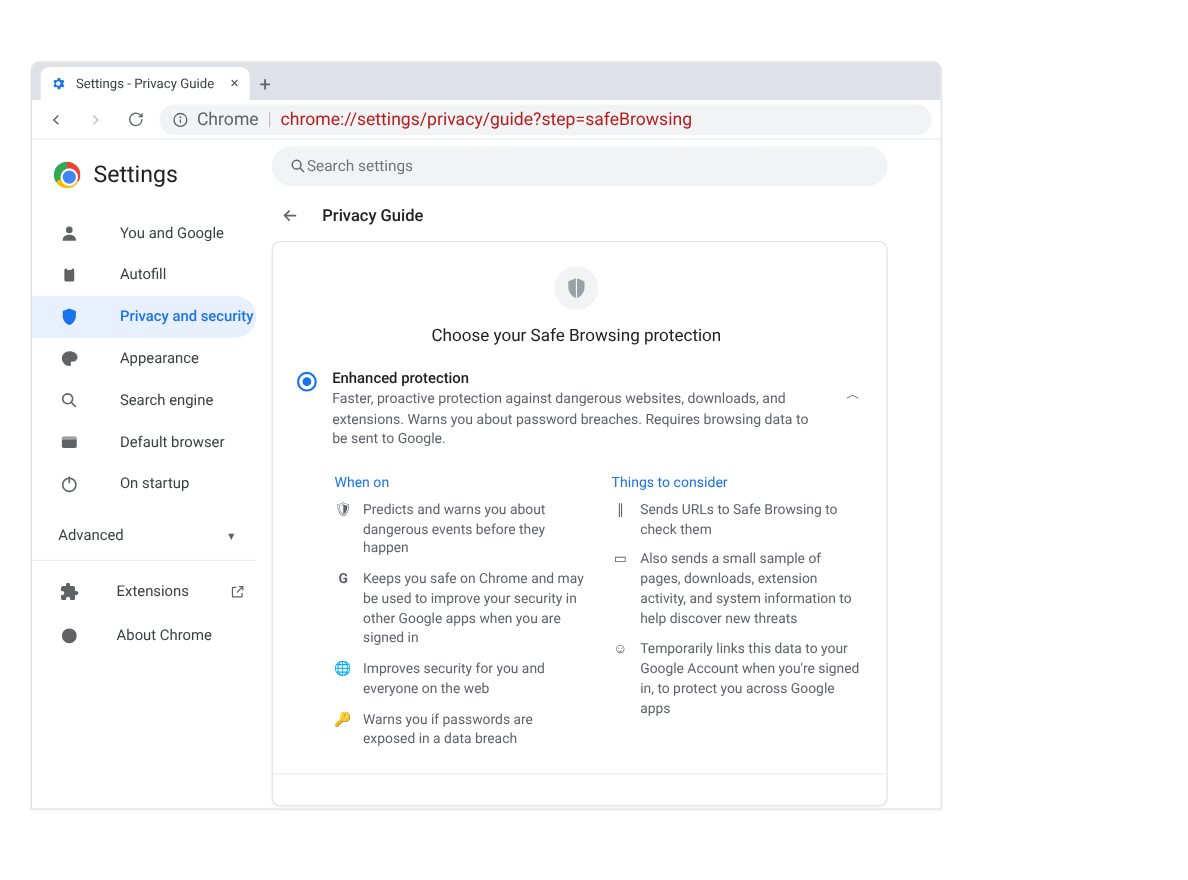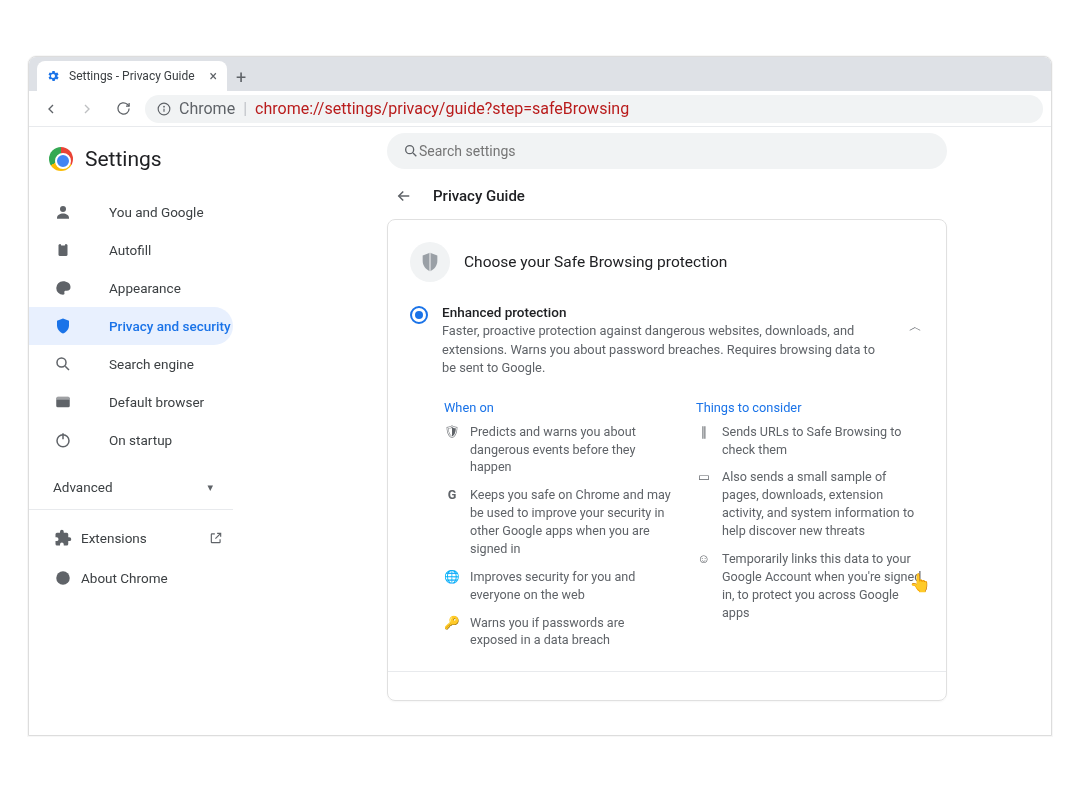--- a/index.html
+++ b/index.html
@@ -1,17 +1,17 @@
 <!DOCTYPE html>
 <html><head>
 <meta charset="utf-8">
 <style>
   * { box-sizing: border-box; margin: 0; padding: 0; font-family: "Roboto", "Segoe UI", Arial, sans-serif; }
   body { background:#fff; width:1080px; height:800px; overflow:hidden; }
-  .browser { position:absolute; left:28px; top:56px; width:1024px; height:680px; border:1px solid #ddd; border-radius:8px 8px 0 0; box-shadow:0 0 0 1px rgba(0,0,0,0.03); background:#fff; overflow:hidden; }
+  .browser { position:absolute; left:28px; top:56px; width:828px; height:680px; border:1px solid #ddd; border-radius:8px 8px 0 0; box-shadow:0 0 0 1px rgba(0,0,0,0.03); background:#fff; overflow:hidden; }
   .tabstrip { height:34px; background:#dee1e6; display:flex; align-items:flex-end; padding-left:8px; }
   .tab { height:30px; background:#fff; border-radius:8px 8px 0 0; display:flex; align-items:center; padding:0 10px 0 8px; min-width:190px; font-size:12px; color:#3c4043; position:relative; }
   .tab .favicon { width:16px; height:16px; margin-right:8px; display:flex; align-items:center; justify-content:center; }
   .tab .close { margin-left:auto; font-size:14px; color:#5f6368; cursor:pointer; }
   .newtab { width:28px; height:28px; display:flex; align-items:center; justify-content:center; color:#5f6368; font-size:18px; cursor:pointer; }
   .toolbar { height:36px; background:#fff; border-bottom:1px solid #e8eaed; display:flex; align-items:center; padding:0 8px; gap:8px; }
   .toolbar .navbtn { width:28px; height:28px; display:flex; align-items:center; justify-content:center; color:#5f6368; border-radius:50%; cursor:pointer; }
   .omnibox { flex:1; height:28px; background:#f1f3f4; border-radius:14px; display:flex; align-items:center; padding:0 12px; font-size:16px; color:#5f6368; gap:8px; }
   .omnibox .url-part { color:#b91c1c; }
   .content { display:flex; height:calc(100% - 70px); }
@@ -21,32 +21,32 @@
   .chrome-logo { width:24px; height:24px; border-radius:50%; background:conic-gradient(#ea4335 0 33%, #fbbc05 33% 66%, #34a853 66% 100%); position:relative; }
   .chrome-logo::after { content:""; position:absolute; left:6px; top:6px; width:12px; height:12px; background:#4285f4; border:2px solid #fff; border-radius:50%; }
   .pagetitle { font-size:21px; color:#202124; font-weight:400; }
   .sidebar { padding-top:12px; padding-left:0; }
   .side-item { display:flex; align-items:center; gap:36px; padding:10px 0 10px 24px; font-size:13.5px; color:#3c4043; border-radius:0 20px 20px 0; cursor:pointer; width:204px; }
   .side-item.active { background:#e8f0fe; color:#1a73e8; font-weight:500; }
   .side-item .sicon { width:20px; display:flex; justify-content:center; color:#5f6368; }
   .side-item.active .sicon { color:#1a73e8; }
   .advanced { display:flex; align-items:center; justify-content:space-between; padding:14px 20px 14px 24px; font-size:13.5px; color:#3c4043; border-bottom:1px solid #e8eaed; width:204px; margin-top:6px; cursor:pointer; }
   .bottom-items { padding-top:8px; }
-  .bottom-item { display:flex; align-items:center; gap:8px; padding:11px 0 11px 24px; font-size:13.5px; color:#3c4043; cursor:pointer; width:204px; position:relative; }
+  .bottom-item { display:flex; align-items:center; gap:33px; padding:11px 0 11px 24px; font-size:13.5px; color:#3c4043; cursor:pointer; width:204px; position:relative; }
   .bottom-item .sicon { width:20px; display:flex; justify-content:center; color:#5f6368; }
   .ext-open { position:absolute; right:10px; color:#5f6368; }
   
   .maincol { flex:1; padding:6px 48px 0 0; }
   .searchwrap { width:560px; height:36px; background:#f1f3f4; border-radius:18px; display:flex; align-items:center; padding:0 16px; gap:0; color:#5f6368; font-size:14px; margin-left:8px; }
   .searchwrap input { border:none; background:transparent; outline:none; font-size:14px; color:#3c4043; width:100%; }
   .breadcrumb { display:flex; align-items:center; gap:20px; padding:18px 0 14px 16px; }
   .breadcrumb .back { color:#5f6368; cursor:pointer; font-size:18px; }
   .breadcrumb .title { font-size:15px; font-weight:500; color:#202124; }
   .card { width:560px; margin-left:8px; border:1px solid #e0e0e0; border-radius:8px; padding:22px 0 18px 0; box-shadow:0 1px 2px rgba(0,0,0,0.04); }
-  .card-header { display:flex; align-items:center; gap:14px; padding:0 28px 18px 22px; }
+  .card-header { display:flex; align-items:center; gap:14px; padding:0 28px 18px 22px;flex-direction:column; }
   .shield-circ { width:40px; height:40px; border-radius:50%; background:#f1f3f4; display:flex; align-items:center; justify-content:center; color:#5f6368; }
   .card-title { font-size:15.5px; color:#202124; }
   .option { padding:4px 26px 12px 22px; position:relative; }
   .option-row { display:flex; align-items:flex-start; gap:14px; }
   .radio { appearance:none; width:18px; height:18px; border:2px solid #5f6368; border-radius:50%; margin-top:2px; cursor:pointer; position:relative; flex-shrink:0; }
   .radio:checked { border-color:#1a73e8; }
   .radio:checked::after { content:""; position:absolute; left:3px; top:3px; width:8px; height:8px; background:#1a73e8; border-radius:50%; }
   .option-text { flex:1; }
   .option-title { font-size:13.5px; font-weight:500; color:#202124; }
   .option-desc { font-size:12.8px; color:#5f6368; line-height:1.45; margin-top:2px; padding-right:30px; }
@@ -129,35 +129,35 @@
         </div>
         <div class="side-item">
           <span class="sicon">
               <svg width="18" height="18" viewBox="0 0 24 24" fill="currentColor">
                 <rect x="6" y="4" width="12" height="16" rx="2"></rect>
                 <rect x="9" y="2" width="6" height="4" rx="1" fill="#fff"></rect>
               </svg>
             </span>
           <span>Autofill</span>
         </div>
+        <div class="side-item active">
+          <span class="sicon">
+              <svg width="18" height="18" viewBox="0 0 24 24" fill="currentColor">
+                <path d="M12 2l8 3v6c0 5-3.4 9.4-8 11-4.6-1.6-8-6-8-11V5z"></path>
+              </svg>
+            </span>
+          <span>Privacy and security</span>
+        </div>
         <div class="side-item">
           <span class="sicon">
               <svg width="18" height="18" viewBox="0 0 24 24" fill="currentColor">
                 <path d="M12 3a9 9 0 0 0 0 18c1.7 0 2-1.3 2-2 0-.6-.3-1.1-.3-1.7 0-1 .8-1.8 1.8-1.8H17a5 5 0 0 0 5-5C22 6 17.5 3 12 3z"></path>
               </svg>
             </span>
           <span>Appearance</span>
-        </div>
-        <div class="side-item active">
-          <span class="sicon">
-              <svg width="18" height="18" viewBox="0 0 24 24" fill="currentColor">
-                <path d="M12 2l8 3v6c0 5-3.4 9.4-8 11-4.6-1.6-8-6-8-11V5z"></path>
-              </svg>
-            </span>
-          <span>Privacy and security</span>
         </div>
         <div class="side-item">
           <span class="sicon">
               <svg width="18" height="18" viewBox="0 0 24 24" fill="none" stroke="currentColor" stroke-width="2">
                 <circle cx="10" cy="10" r="6"></circle>
                 <path d="M20 20l-5-5"></path>
               </svg>
             </span>
           <span>Search engine</span>
         </div>

